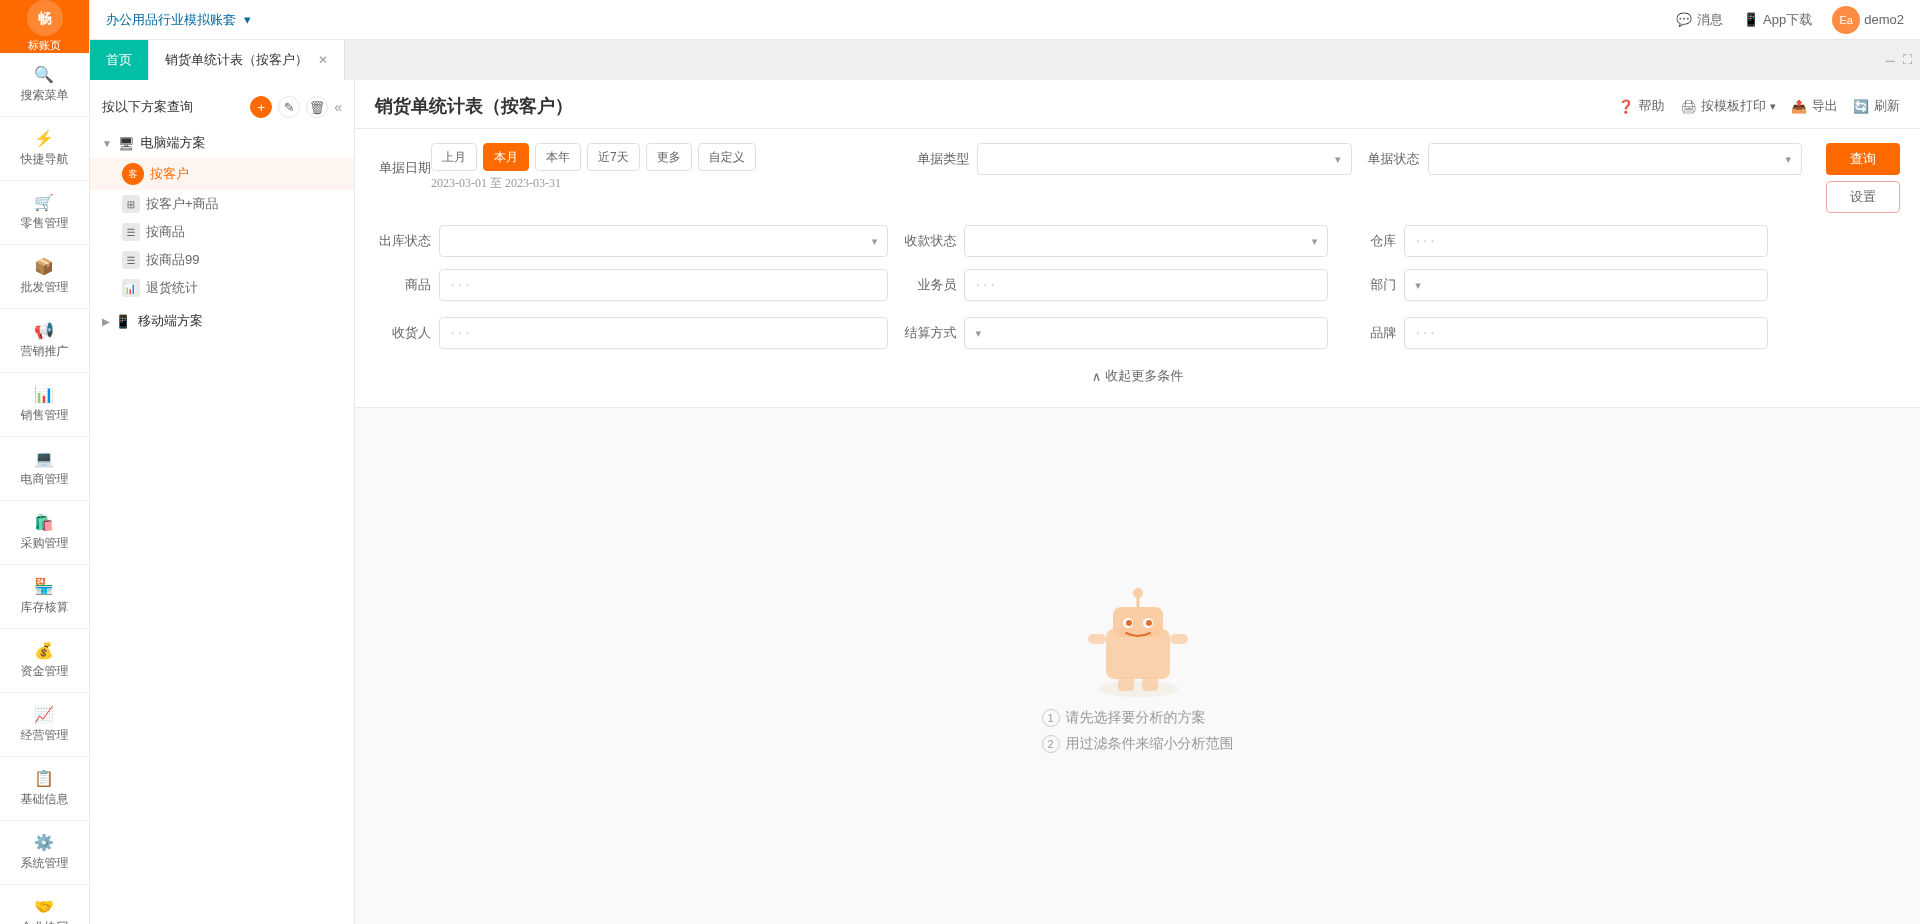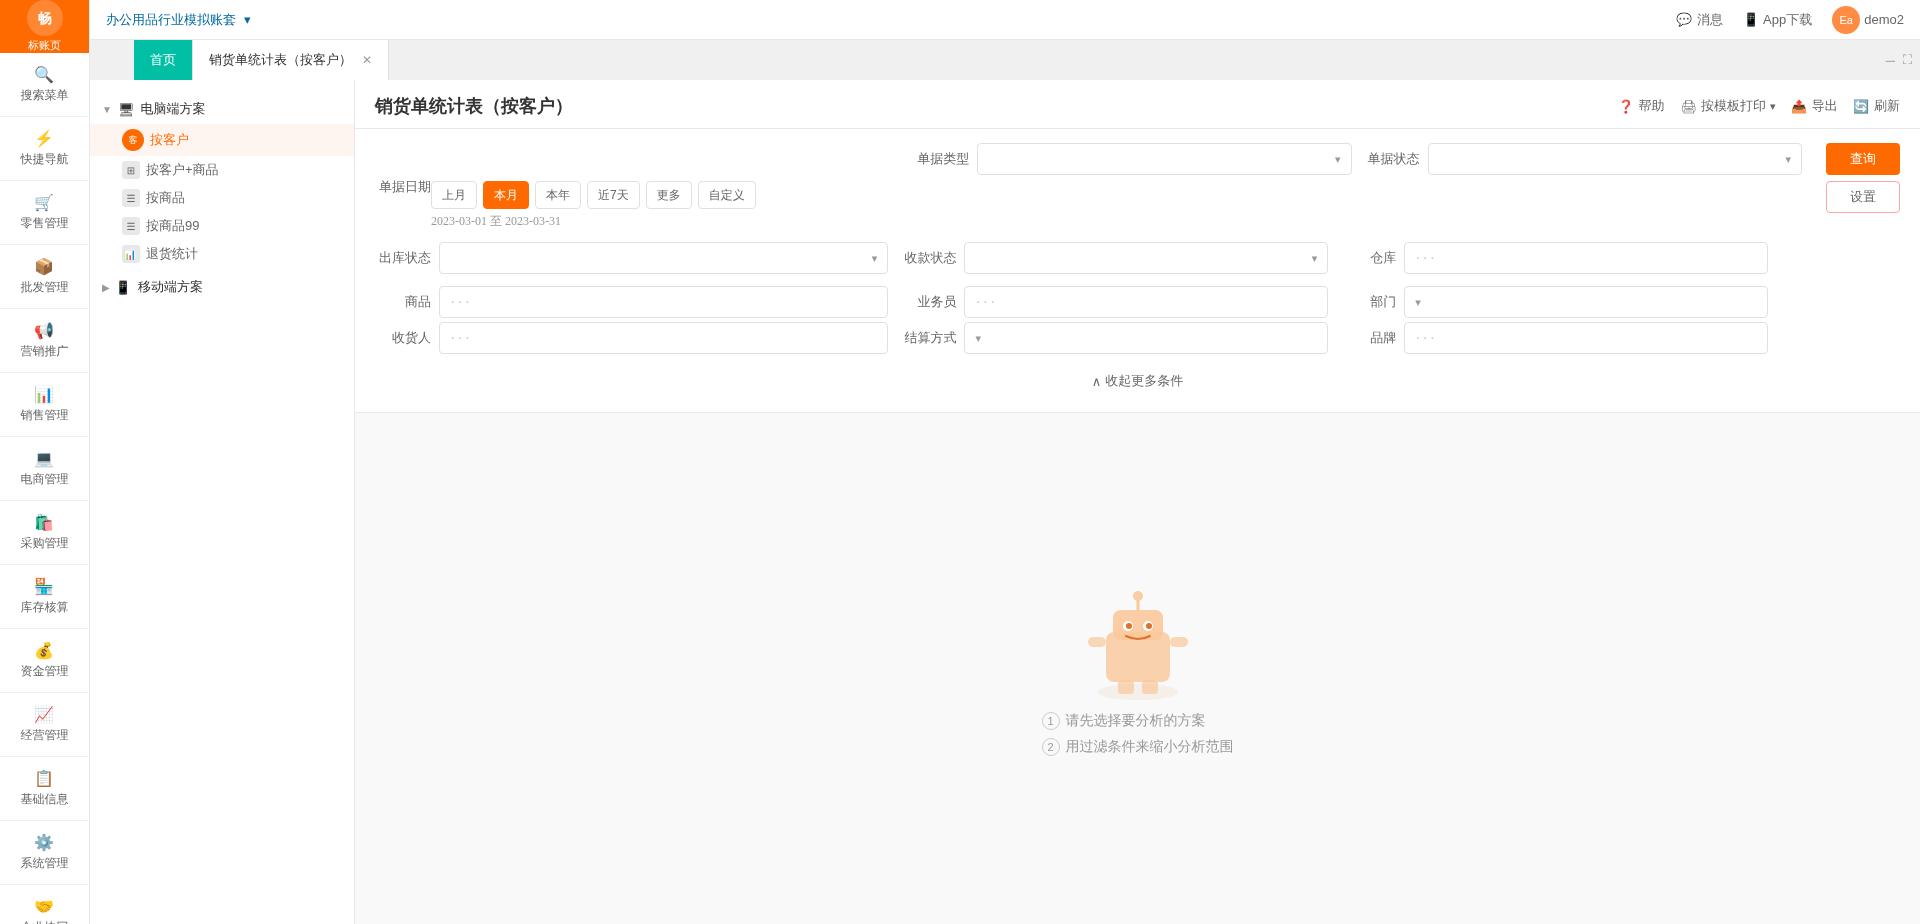--- a/index.html
+++ b/index.html
@@ -17,21 +17,21 @@
     .main { flex: 1; display: flex; flex-direction: column; height: 924px; overflow: hidden; }
 
     
     .top-header { height: 40px; background: #fff; border-bottom: 1px solid #e8e8e8; display: flex; align-items: center; padding: 0 16px; justify-content: space-between; flex-shrink: 0; }
     .header-left { display: flex; align-items: center; gap: 8px; font-size: 13px; color: #0369a1; }
     .header-right { display: flex; align-items: center; gap: 20px; font-size: 13px; color: #666; }
     .header-right-item { display: flex; align-items: center; gap: 4px; cursor: pointer; }
     .avatar { width: 28px; height: 28px; border-radius: 50%; background: #ff8c42; display: flex; align-items: center; justify-content: center; color: #fff; font-size: 11px; }
 
     
-    .tabs { height: 40px; background: #f0f0f0; display: flex; align-items: center; flex-shrink: 0; padding-left: 44px; }
+    .tabs { height: 40px; background: #f0f0f0; display: flex; align-items: center; flex-shrink: 0; }
     .tab { height: 40px; padding: 0 16px; display: flex; align-items: center; gap: 6px; cursor: pointer; font-size: 13px; color: #666; border-right: 1px solid #e0e0e0; }
     .tab.active { background: #fff; color: #333; font-weight: 500; }
     .tab-close { font-size: 12px; color: #999; cursor: pointer; margin-left: 4px; }
     .tab-home { background: #00bfa5; color: #fff; }
 
     
     .content { flex: 1; display: flex; overflow: hidden; }
 
     
     .left-panel { width: 265px; background: #fff; border-right: 1px solid #e8e8e8; padding: 10px 0; flex-shrink: 0; overflow-y: auto; }
@@ -193,20 +193,29 @@
     </div>
     <div style="flex:1; display:flex; align-items:center; justify-content:flex-end; padding-right:8px;">
       <span style="cursor:pointer; margin-right:8px; color:#999;">─</span>
       <span style="cursor:pointer; color:#999;">⛶</span>
     </div>
   </div>
 
   <div class="content">
 
     <div class="left-panel">
+      <div class="left-panel-header">
+        <span class="left-panel-title">按以下方案查询</span>
+        <div class="left-panel-actions">
+          <div class="lp-action-btn" style="background:#ff6a00; border-color:#ff6a00; color:#fff;">+</div>
+          <div class="lp-action-btn">✎</div>
+          <div class="lp-action-btn">🗑</div>
+          <span class="lp-collapse-btn">«</span>
+        </div>
+      </div>
 
       <div class="tree-section">
         <div class="tree-parent">
           <span class="tree-arrow">▼</span>
           <span style="font-size:13px;">🖥</span>
           <span>电脑端方案</span>
         </div>
         <div class="tree-child active">
           <div class="tree-child-icon" style="font-size:9px;">客</div>
           <span>按客户</span>
@@ -261,21 +270,21 @@
             <span>刷新</span>
           </div>
         </div>
       </div>
 
       <div class="filter-area">
 
         <div style="display:flex; align-items:flex-start; gap:12px; margin-bottom:12px;">
           <div style="display:flex; align-items:center; flex: 1.2;">
             <span class="filter-label">单据日期</span>
-            <div style="display:flex; flex-direction:column; gap:4px;margin-top:38px;">
+            <div style="display:flex; flex-direction:column; gap:4px;">
               <div class="filter-date-group">
                 <button class="date-btn">上月</button>
                 <button class="date-btn active">本月</button>
                 <button class="date-btn">本年</button>
                 <button class="date-btn">近7天</button>
                 <button class="date-btn">更多</button>
                 <button class="date-btn">自定义</button>
               </div>
               <span class="date-range">2023-03-01 至 2023-03-31</span>
             </div>
@@ -320,21 +329,21 @@
           </div>
           <div style="display:flex; align-items:center; gap:8px; flex:1;">
             <span class="filter-label">仓库</span>
             <div class="filter-select" style="flex:1;">
               <span class="dots">···</span>
             </div>
           </div>
           <div style="width: 120px;"></div>
         </div>
 
-        <div style="display:flex; align-items:flex-start; gap:12px; margin-bottom:4px;">
+        <div style="display:flex; align-items:flex-start; gap:12px; margin-bottom:16px;">
           <div style="display:flex; align-items:center; gap:8px; flex:1.2;">
             <span class="filter-label">商品</span>
             <div class="filter-select" style="flex:1;">
               <span class="dots">···</span>
             </div>
           </div>
           <div style="display:flex; align-items:center; gap:8px; flex:1;">
             <span class="filter-label">业务员</span>
             <div class="filter-select" style="flex:1;">
               <span class="dots">···</span>

